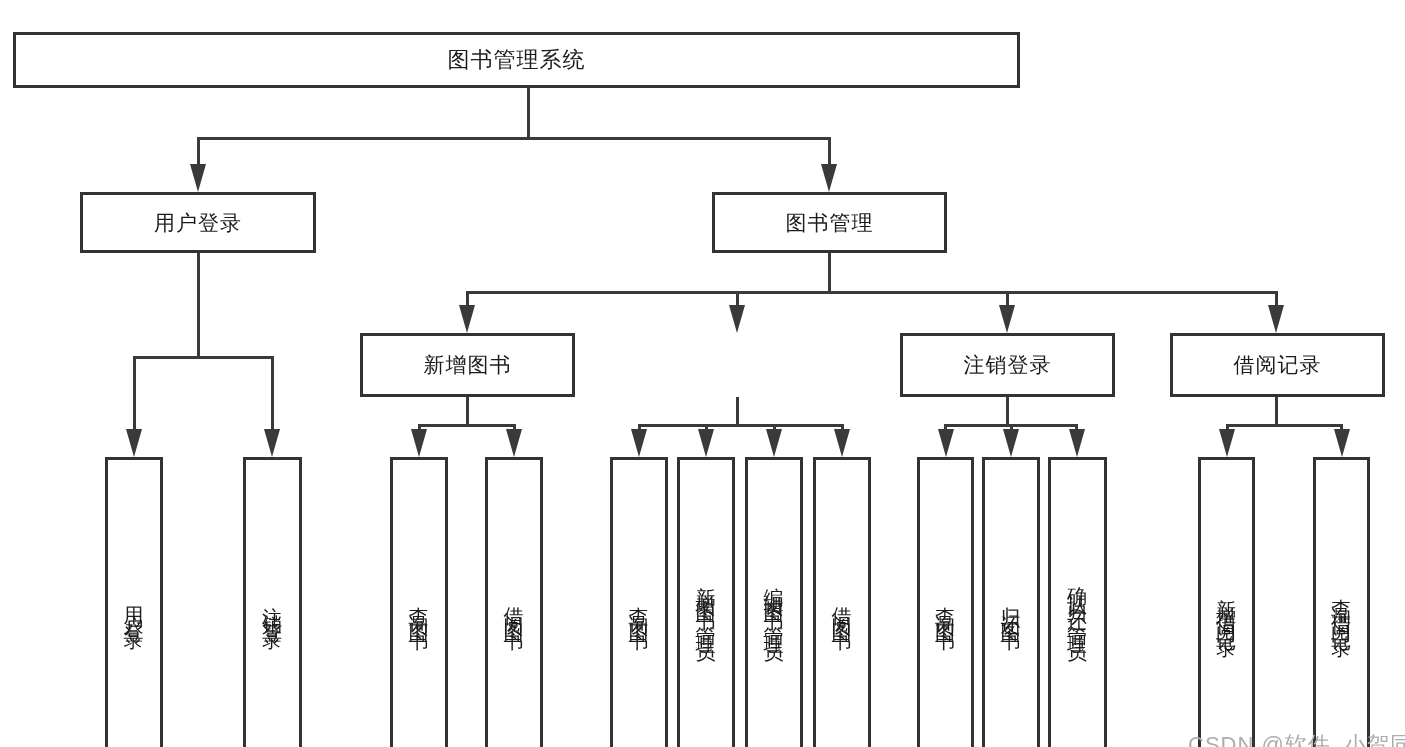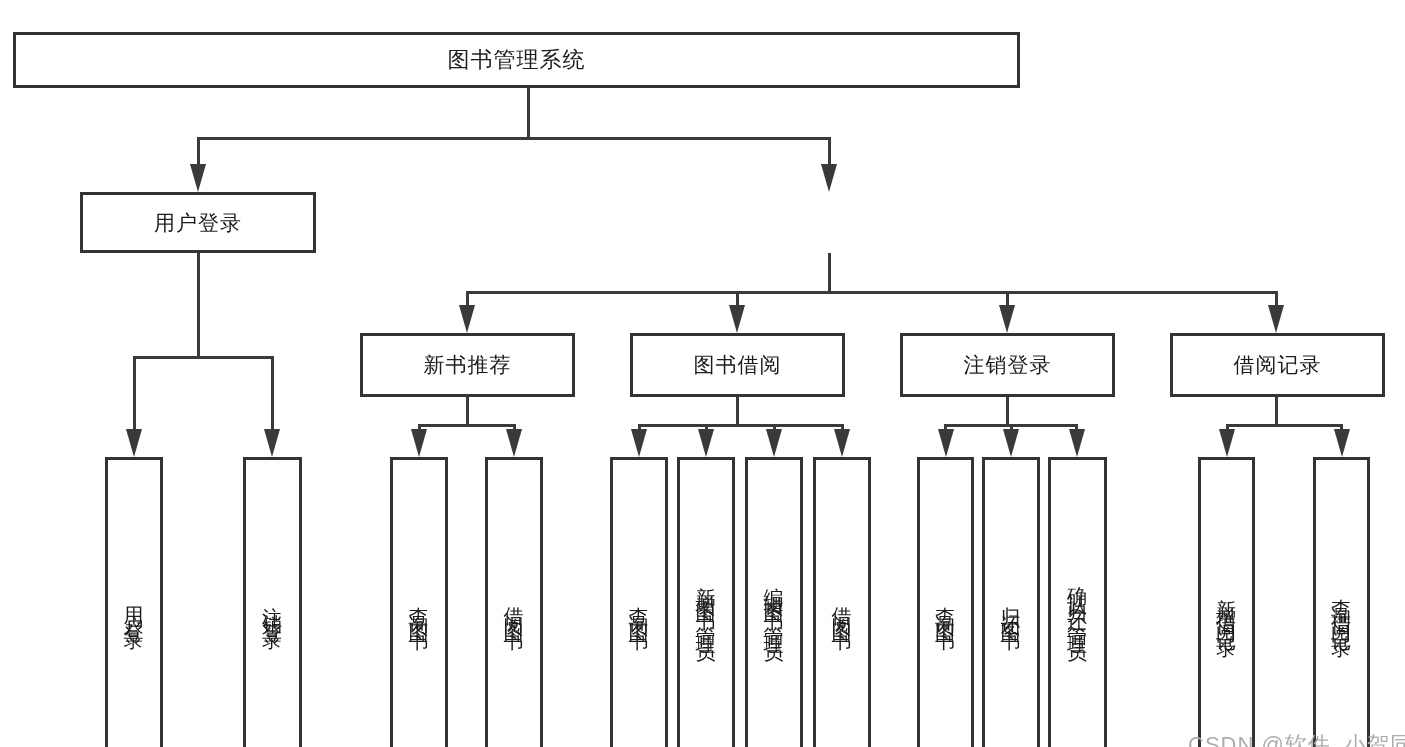--- a/index.html
+++ b/index.html
@@ -73,44 +73,44 @@
   <div class="vline" style="left:527px;top:68px;height:50px"></div>
   <div class="hline" style="left:197px;top:117px;width:633px"></div>
   <div class="vline" style="left:197px;top:117px;height:30px"></div>
   <div class="arrow" style="left:190px;top:144px"></div>
   <div class="vline" style="left:828px;top:117px;height:30px"></div>
   <div class="arrow" style="left:821px;top:144px"></div>
 
   <div class="box" style="left:80px;top:172px;width:236px;height:61px">
     <span class="label">用户登录</span>
   </div>
+  <div class="box" style="left:712px;top:172px;width:235px;height:61px">
+    <span class="label">图书管理</span>
+  </div>
 
   <div class="vline" style="left:197px;top:233px;height:104px"></div>
   <div class="hline" style="left:133px;top:336px;width:140px"></div>
   <div class="vline" style="left:133px;top:336px;height:75px"></div>
   <div class="arrow" style="left:126px;top:409px"></div>
   <div class="vline" style="left:271px;top:336px;height:75px"></div>
   <div class="arrow" style="left:264px;top:409px"></div>
 
   <div class="vline" style="left:828px;top:233px;height:39px"></div>
   <div class="hline" style="left:466px;top:271px;width:811px"></div>
   <div class="vline" style="left:466px;top:271px;height:16px"></div>
   <div class="arrow" style="left:459px;top:285px"></div>
   <div class="vline" style="left:736px;top:271px;height:16px"></div>
   <div class="arrow" style="left:729px;top:285px"></div>
   <div class="vline" style="left:1006px;top:271px;height:16px"></div>
   <div class="arrow" style="left:999px;top:285px"></div>
   <div class="vline" style="left:1275px;top:271px;height:16px"></div>
   <div class="arrow" style="left:1268px;top:285px"></div>
 
   <div class="box" style="left:360px;top:313px;width:215px;height:64px">
-    <span class="label">新书推荐</span>
-  </div>
-  <div class="box" style="left:630px;top:313px;width:215px;height:64px">
-    <span class="label">图书借阅</span>
+    <span class="label">新增图书</span>
   </div>
   <div class="box" style="left:900px;top:313px;width:215px;height:64px">
     <span class="label">注销登录</span>
   </div>
   <div class="box" style="left:1170px;top:313px;width:215px;height:64px">
     <span class="label">借阅记录</span>
   </div>
 
   <div class="vline" style="left:466px;top:377px;height:28px"></div>
   <div class="hline" style="left:418px;top:404px;width:96px"></div>

